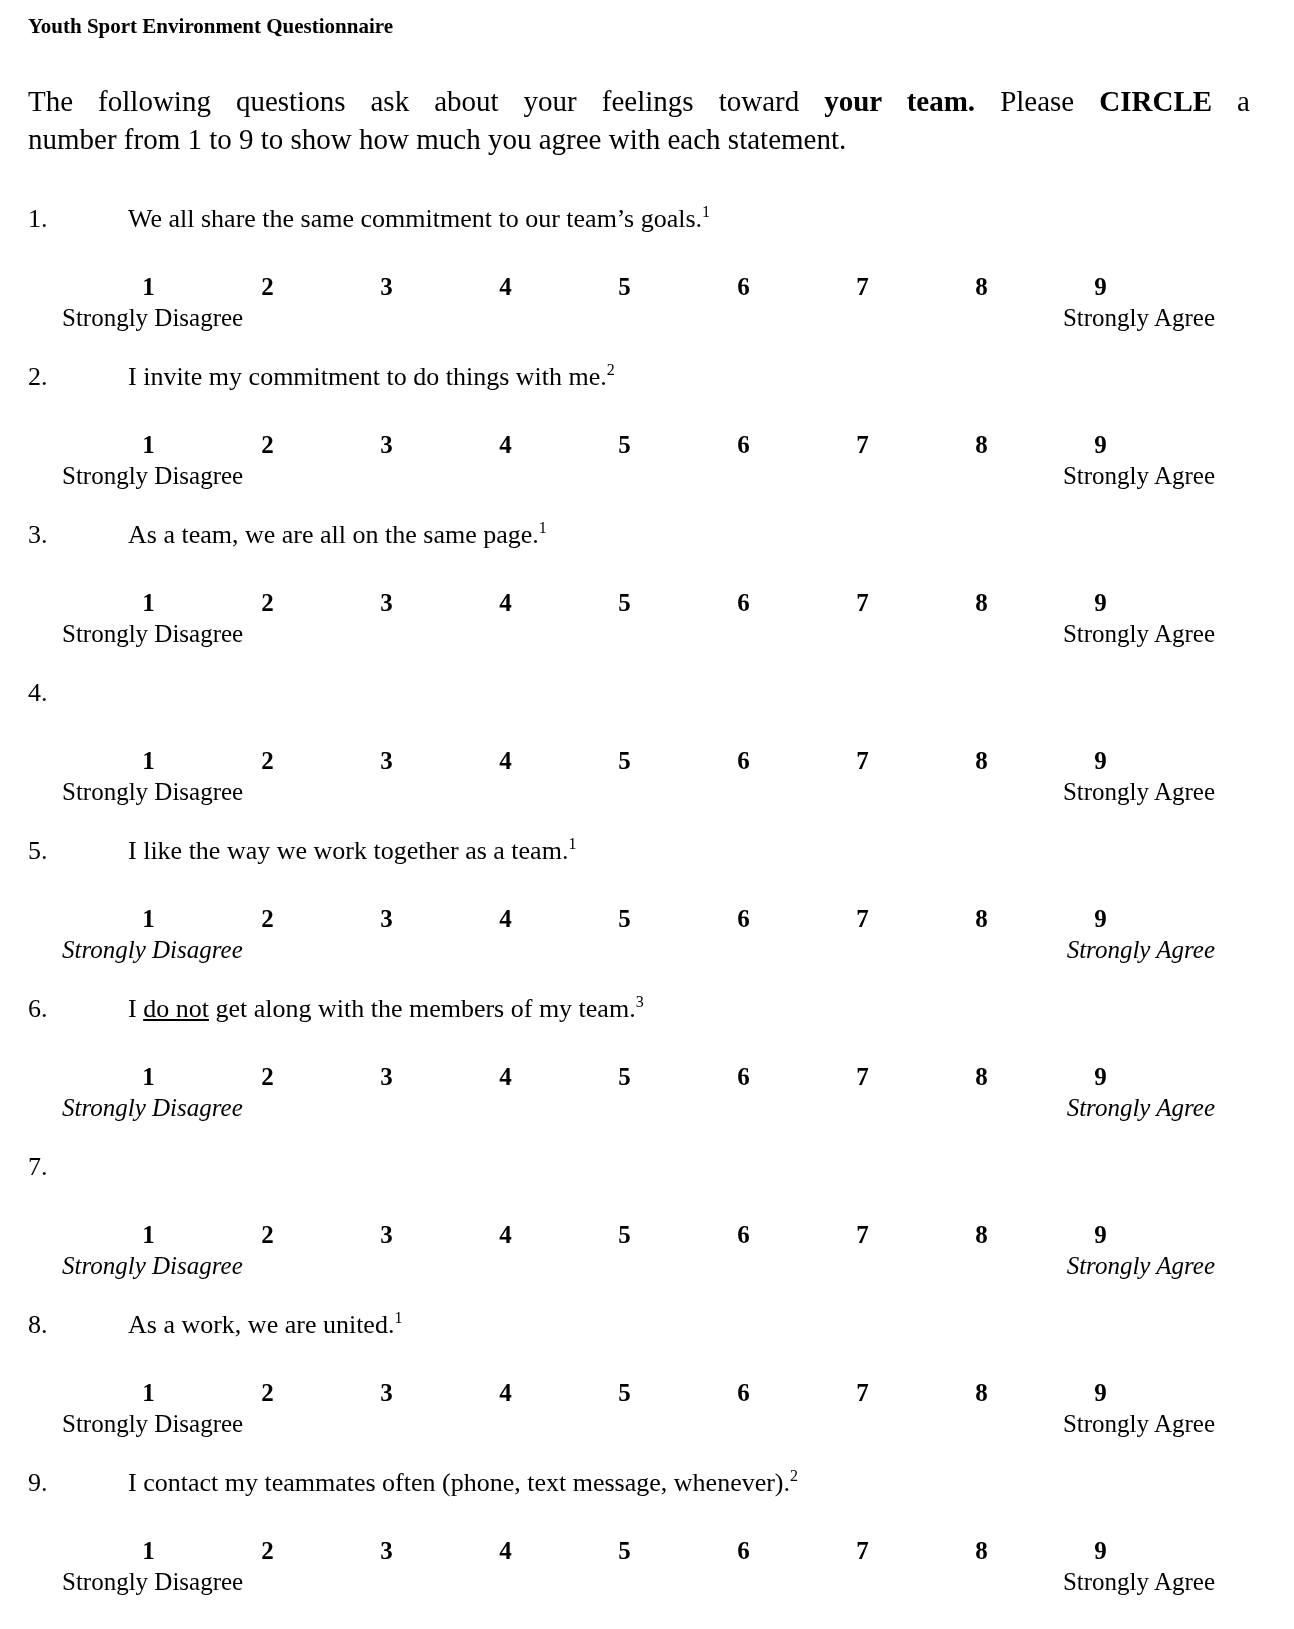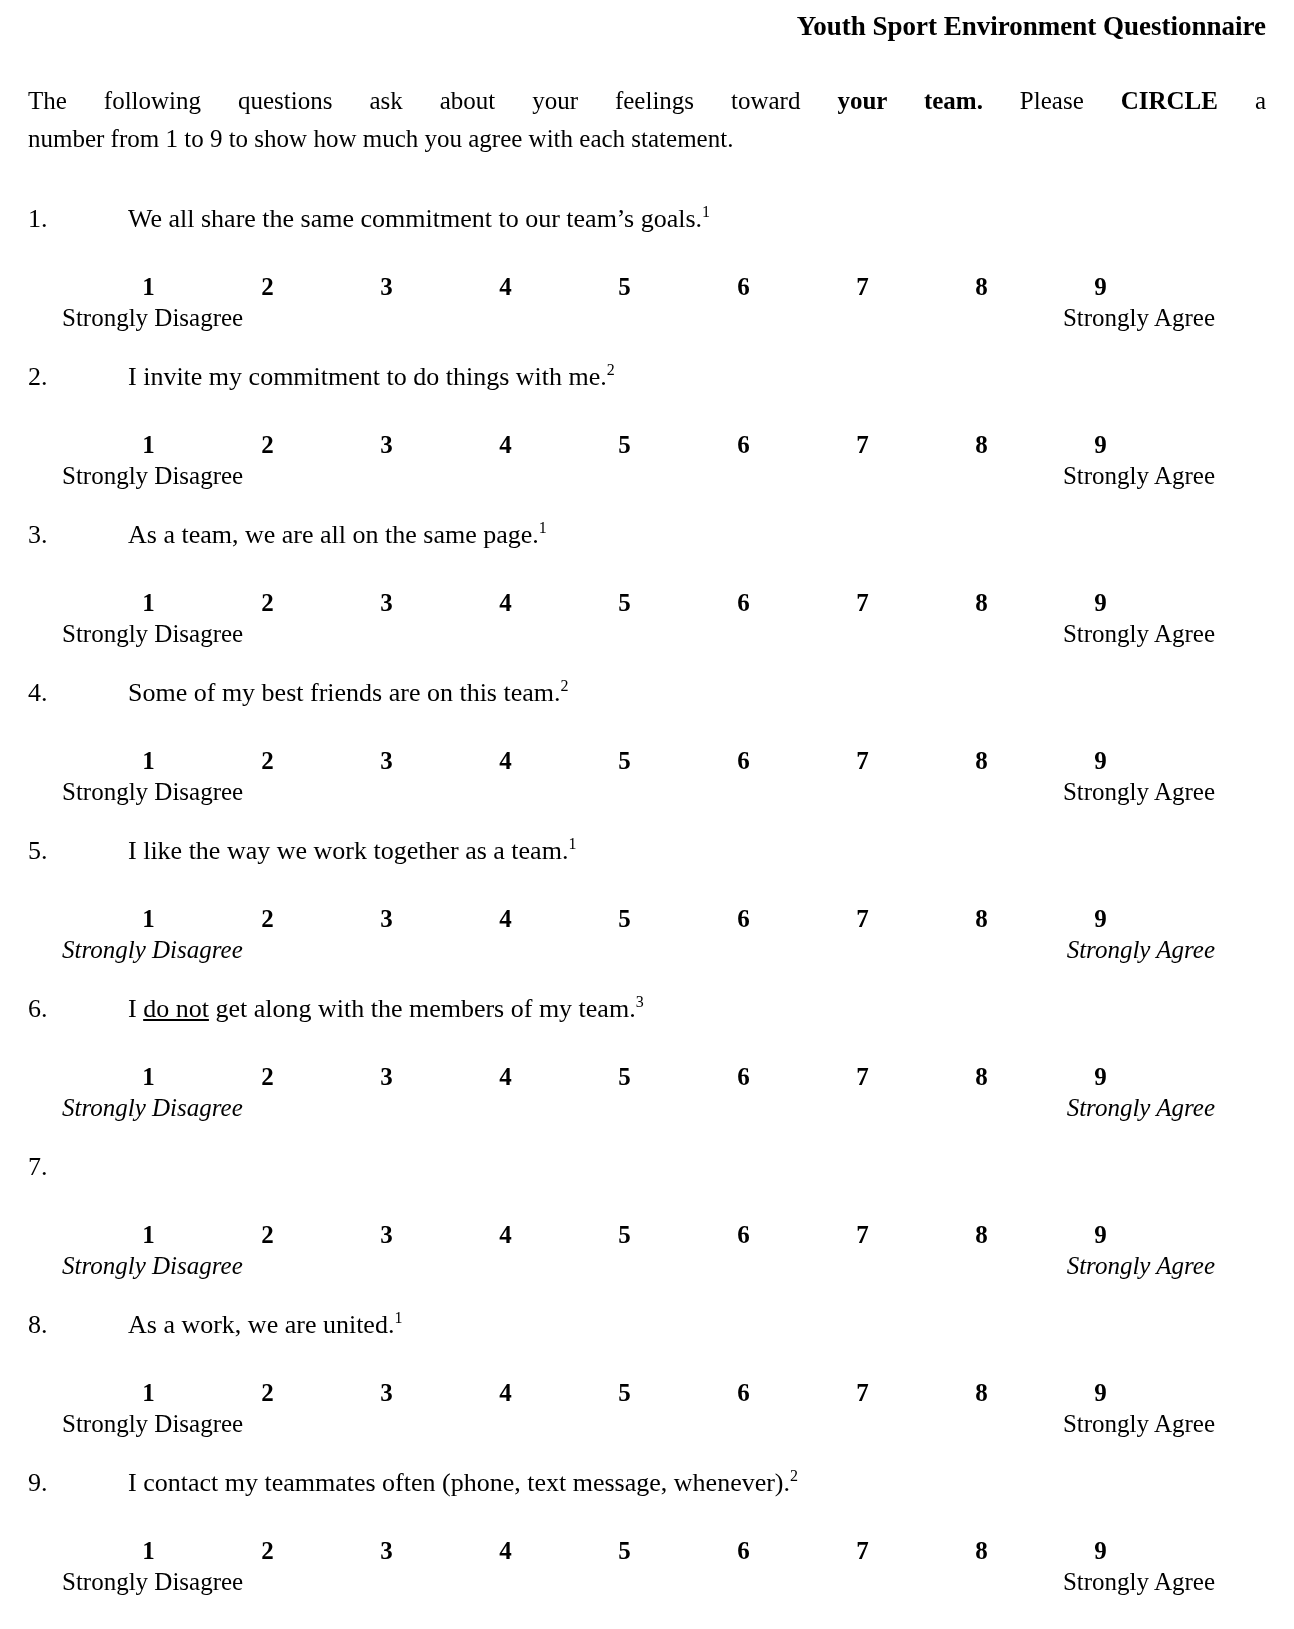--- a/index.html
+++ b/index.html
@@ -11,29 +11,29 @@
   }
   body {
     width: 1294px;
     height: 1629px;
     overflow: hidden;
   }
   .page {
     padding: 8px 28px 0 28px;
   }
   .doc-title {
-    font-size: 27px;
+    font-size: 21px;
     font-weight: bold;
-    text-align: right;
+    text-align: left;
     margin: 0;
     line-height: 36px;
   }
   .intro {
-    margin: 38px 0 0 0;
-    font-size: 25px;
+    margin: 38px 16px 0 0;
+    font-size: 29px;
     line-height: 38px;
   }
   .intro .line1 {
     display: block;
     text-align: justify;
     text-align-last: justify;
   }
   .intro .line2 {
     display: block;
   }
@@ -163,21 +163,20 @@
       <div class="scale-labels">
         <span class="lab-left">Strongly Disagree</span>
         <span class="lab-right">Strongly Agree</span>
       </div>
     </div>
   </section>
 
   <section class="q-block">
     <div class="q-line">
       <span class="q-num">4.</span>
-      <span class="q-text"><span class="seg-pre">Some of my best friends are on this team.</span><span class="seg-u"></span><span class="seg-post"></span><sup class="q-fn">2</sup></span>
     </div>
     <div class="scale">
       <div class="scale-nums">
             <span class="num">1</span>
             <span class="num">2</span>
             <span class="num">3</span>
             <span class="num">4</span>
             <span class="num">5</span>
             <span class="num">6</span>
             <span class="num">7</span>

